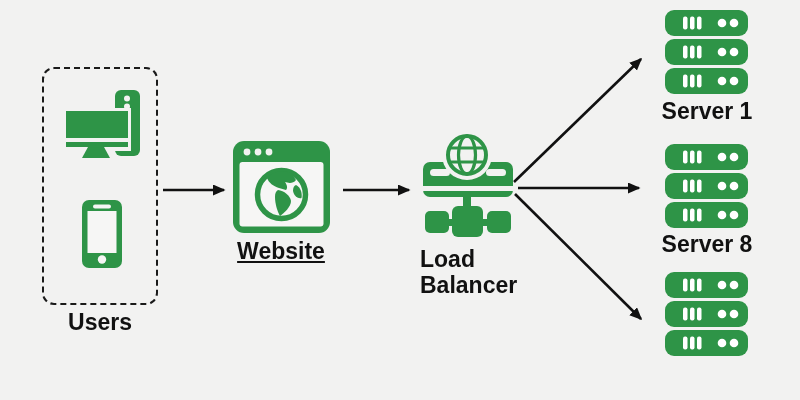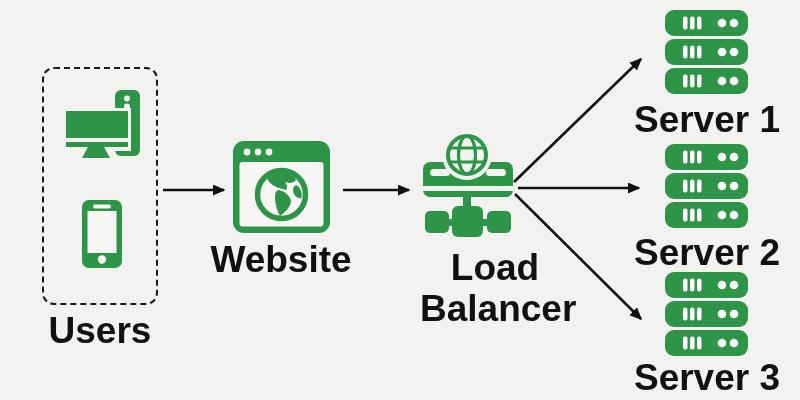--- a/index.html
+++ b/index.html
@@ -13,22 +13,22 @@
     overflow:hidden;font-family:"Liberation Sans","DejaVu Sans",sans-serif;
   }
   .abs{position:absolute;}
   .arrows{position:absolute;left:0;top:0;width:800px;height:400px;pointer-events:none;}
   .users-box{
     position:absolute;left:42px;top:67px;width:116px;height:238px;
     border:2.5px dashed #1a1a1a;border-radius:12px;box-sizing:border-box;
   }
   .label{
     position:absolute;transform:translateX(-50%);
-    font-weight:700;font-size:37px;line-height:1.12;color:var(--ink);
-    text-align:center;white-space:nowrap;
+    font-weight:700;font-size:23px;line-height:1.12;color:var(--ink);
+    white-space:nowrap;
   }
   .label.wrap{white-space:normal;width:150px;}
 </style>
 </head>
 <body>
 
 <div class="canvas">
 
   <svg class="arrows" viewBox="0 0 800 400">
     <defs>
@@ -69,21 +69,21 @@
     <rect x="6.5" y="21" width="84" height="64.5" rx="3" fill="#F6F6F5"></rect>
     <circle cx="14" cy="11" r="3.4" fill="#F2F2F1"></circle>
     <circle cx="25" cy="11" r="3.4" fill="#F2F2F1"></circle>
     <circle cx="36" cy="11" r="3.4" fill="#F2F2F1"></circle>
     <circle cx="48.5" cy="53.5" r="24" fill="none" stroke="#2E9447" stroke-width="5.5"></circle>
     <path d="M34,37 C40,30 52,28 59,33 L63,39 C60,43 55,42 52,41 C54,44 55,47 53,49 L46,47 C40,45 36,42 34,37 Z" fill="#2E9447"></path>
     <path d="M45,49 C51,50 57,54 58,60 C58,66 51,72 47,75 C44,70 42,62 42,56 C42,52 43,50 45,49 Z" fill="#2E9447"></path>
     <path d="M63,44 C67.5,46 69.5,52 68.5,57 C65,58 61,55 60,50 C60,47 61,44.5 63,44 Z" fill="#2E9447"></path>
   </svg>
 
-  <div class="label" style="left:281px;top:239px;">Website</div>
+  <div class="label" style="left:281px;top:239px;text-decoration:underline;">Website</div>
 
   <svg class="abs" style="left:423px;top:133px;" width="90" height="110" viewBox="0 0 90 110">
     <rect x="0" y="29" width="90" height="35" rx="7" fill="#2E9447"></rect>
     <rect x="7" y="36" width="20" height="7" rx="3.5" fill="#F2F2F1"></rect>
     <rect x="63" y="36" width="20" height="7" rx="3.5" fill="#F2F2F1"></rect>
     <rect x="0" y="53" width="90" height="5" fill="#F2F2F1"></rect>
     <circle cx="44" cy="22" r="25" fill="#F2F2F1"></circle>
     <circle cx="44" cy="22" r="19" fill="none" stroke="#2E9447" stroke-width="4"></circle>
     <ellipse cx="44" cy="22" rx="8.5" ry="19" fill="none" stroke="#2E9447" stroke-width="3.2"></ellipse>
     <line x1="27.5" y1="15" x2="60.5" y2="15" stroke="#2E9447" stroke-width="3.2"></line>
@@ -144,21 +144,21 @@
     </g>
     <g transform="translate(0,58)">
       <rect x="0" y="0" width="83" height="26" rx="9" fill="#2E9447"></rect>
       <rect x="18" y="6.5" width="4.5" height="13" rx="2" fill="#FFFFFF"></rect>
       <rect x="25" y="6.5" width="4.5" height="13" rx="2" fill="#FFFFFF"></rect>
       <rect x="32" y="6.5" width="4.5" height="13" rx="2" fill="#FFFFFF"></rect>
       <circle cx="57" cy="13" r="4.3" fill="#FFFFFF"></circle>
       <circle cx="69" cy="13" r="4.3" fill="#FFFFFF"></circle>
     </g>
   </svg>
-  <div class="label" style="left:707px;top:232px;">Server 2</div>
+  <div class="label" style="left:707px;top:232px;">Server 8</div>
 
   <svg class="abs" style="left:665px;top:272px;" width="84" height="84" viewBox="0 0 84 84">
     <g>
       <rect x="0" y="0" width="83" height="26" rx="9" fill="#2E9447"></rect>
       <rect x="18" y="6.5" width="4.5" height="13" rx="2" fill="#FFFFFF"></rect>
       <rect x="25" y="6.5" width="4.5" height="13" rx="2" fill="#FFFFFF"></rect>
       <rect x="32" y="6.5" width="4.5" height="13" rx="2" fill="#FFFFFF"></rect>
       <circle cx="57" cy="13" r="4.3" fill="#FFFFFF"></circle>
       <circle cx="69" cy="13" r="4.3" fill="#FFFFFF"></circle>
     </g>
@@ -172,15 +172,14 @@
     </g>
     <g transform="translate(0,58)">
       <rect x="0" y="0" width="83" height="26" rx="9" fill="#2E9447"></rect>
       <rect x="18" y="6.5" width="4.5" height="13" rx="2" fill="#FFFFFF"></rect>
       <rect x="25" y="6.5" width="4.5" height="13" rx="2" fill="#FFFFFF"></rect>
       <rect x="32" y="6.5" width="4.5" height="13" rx="2" fill="#FFFFFF"></rect>
       <circle cx="57" cy="13" r="4.3" fill="#FFFFFF"></circle>
       <circle cx="69" cy="13" r="4.3" fill="#FFFFFF"></circle>
     </g>
   </svg>
-  <div class="label" style="left:707px;top:357px;">Server 3</div>
 
 </div>
 
 </body></html>

